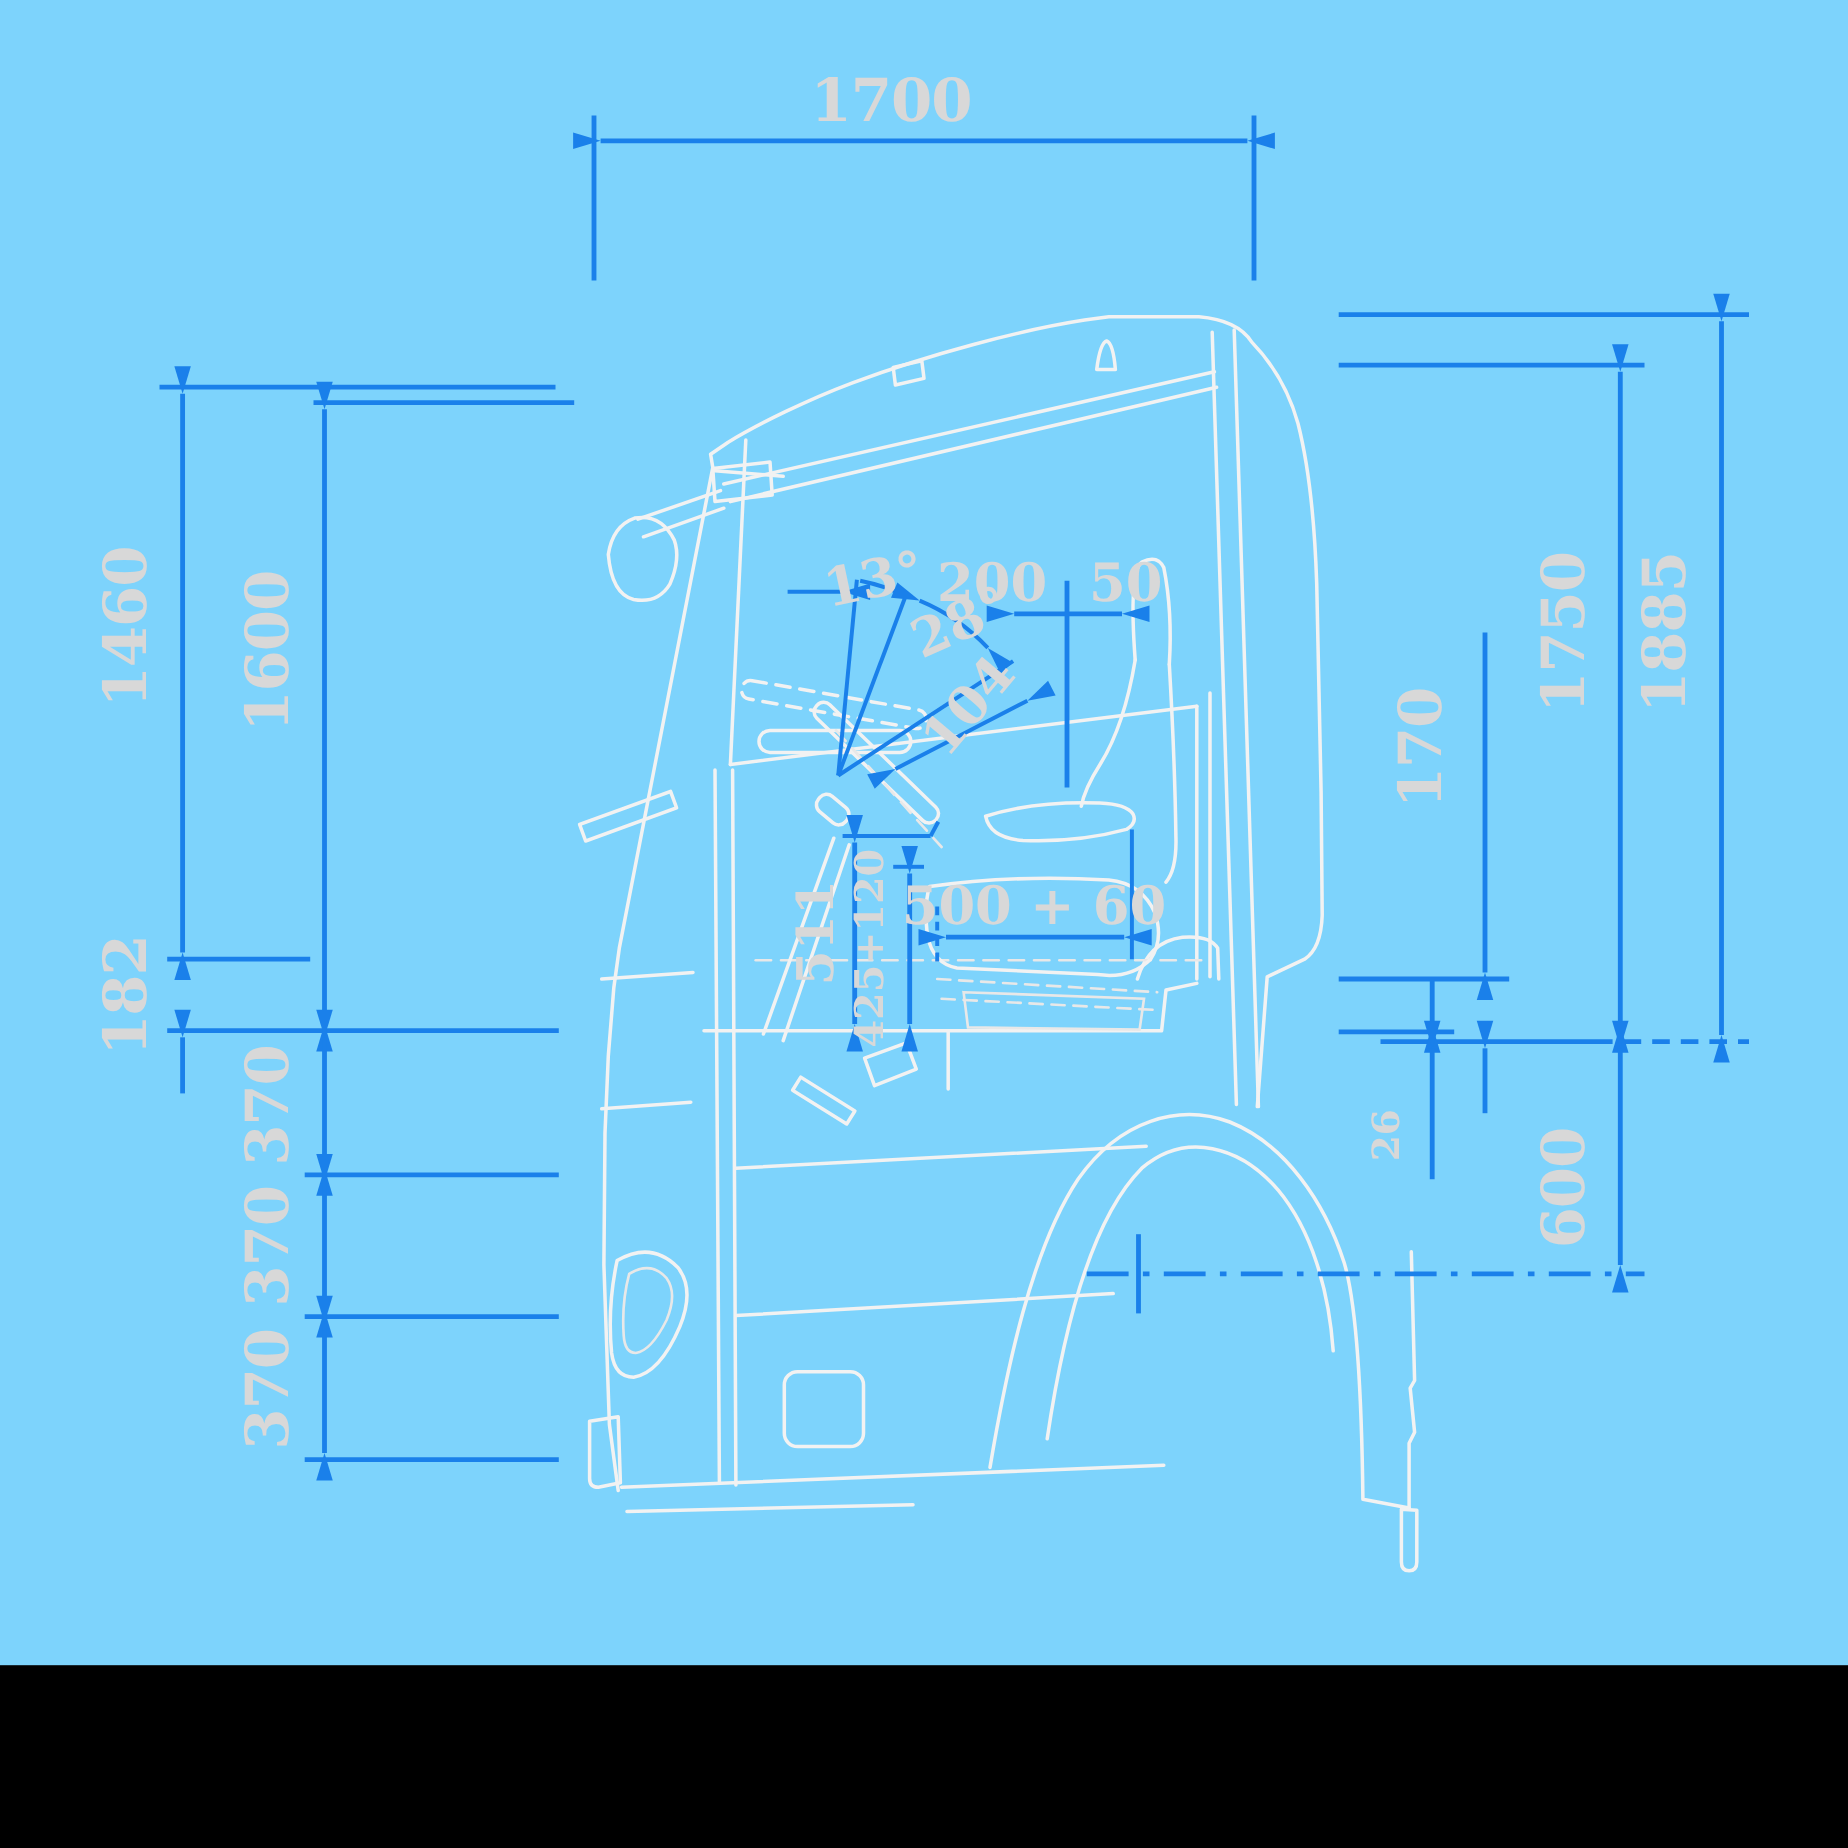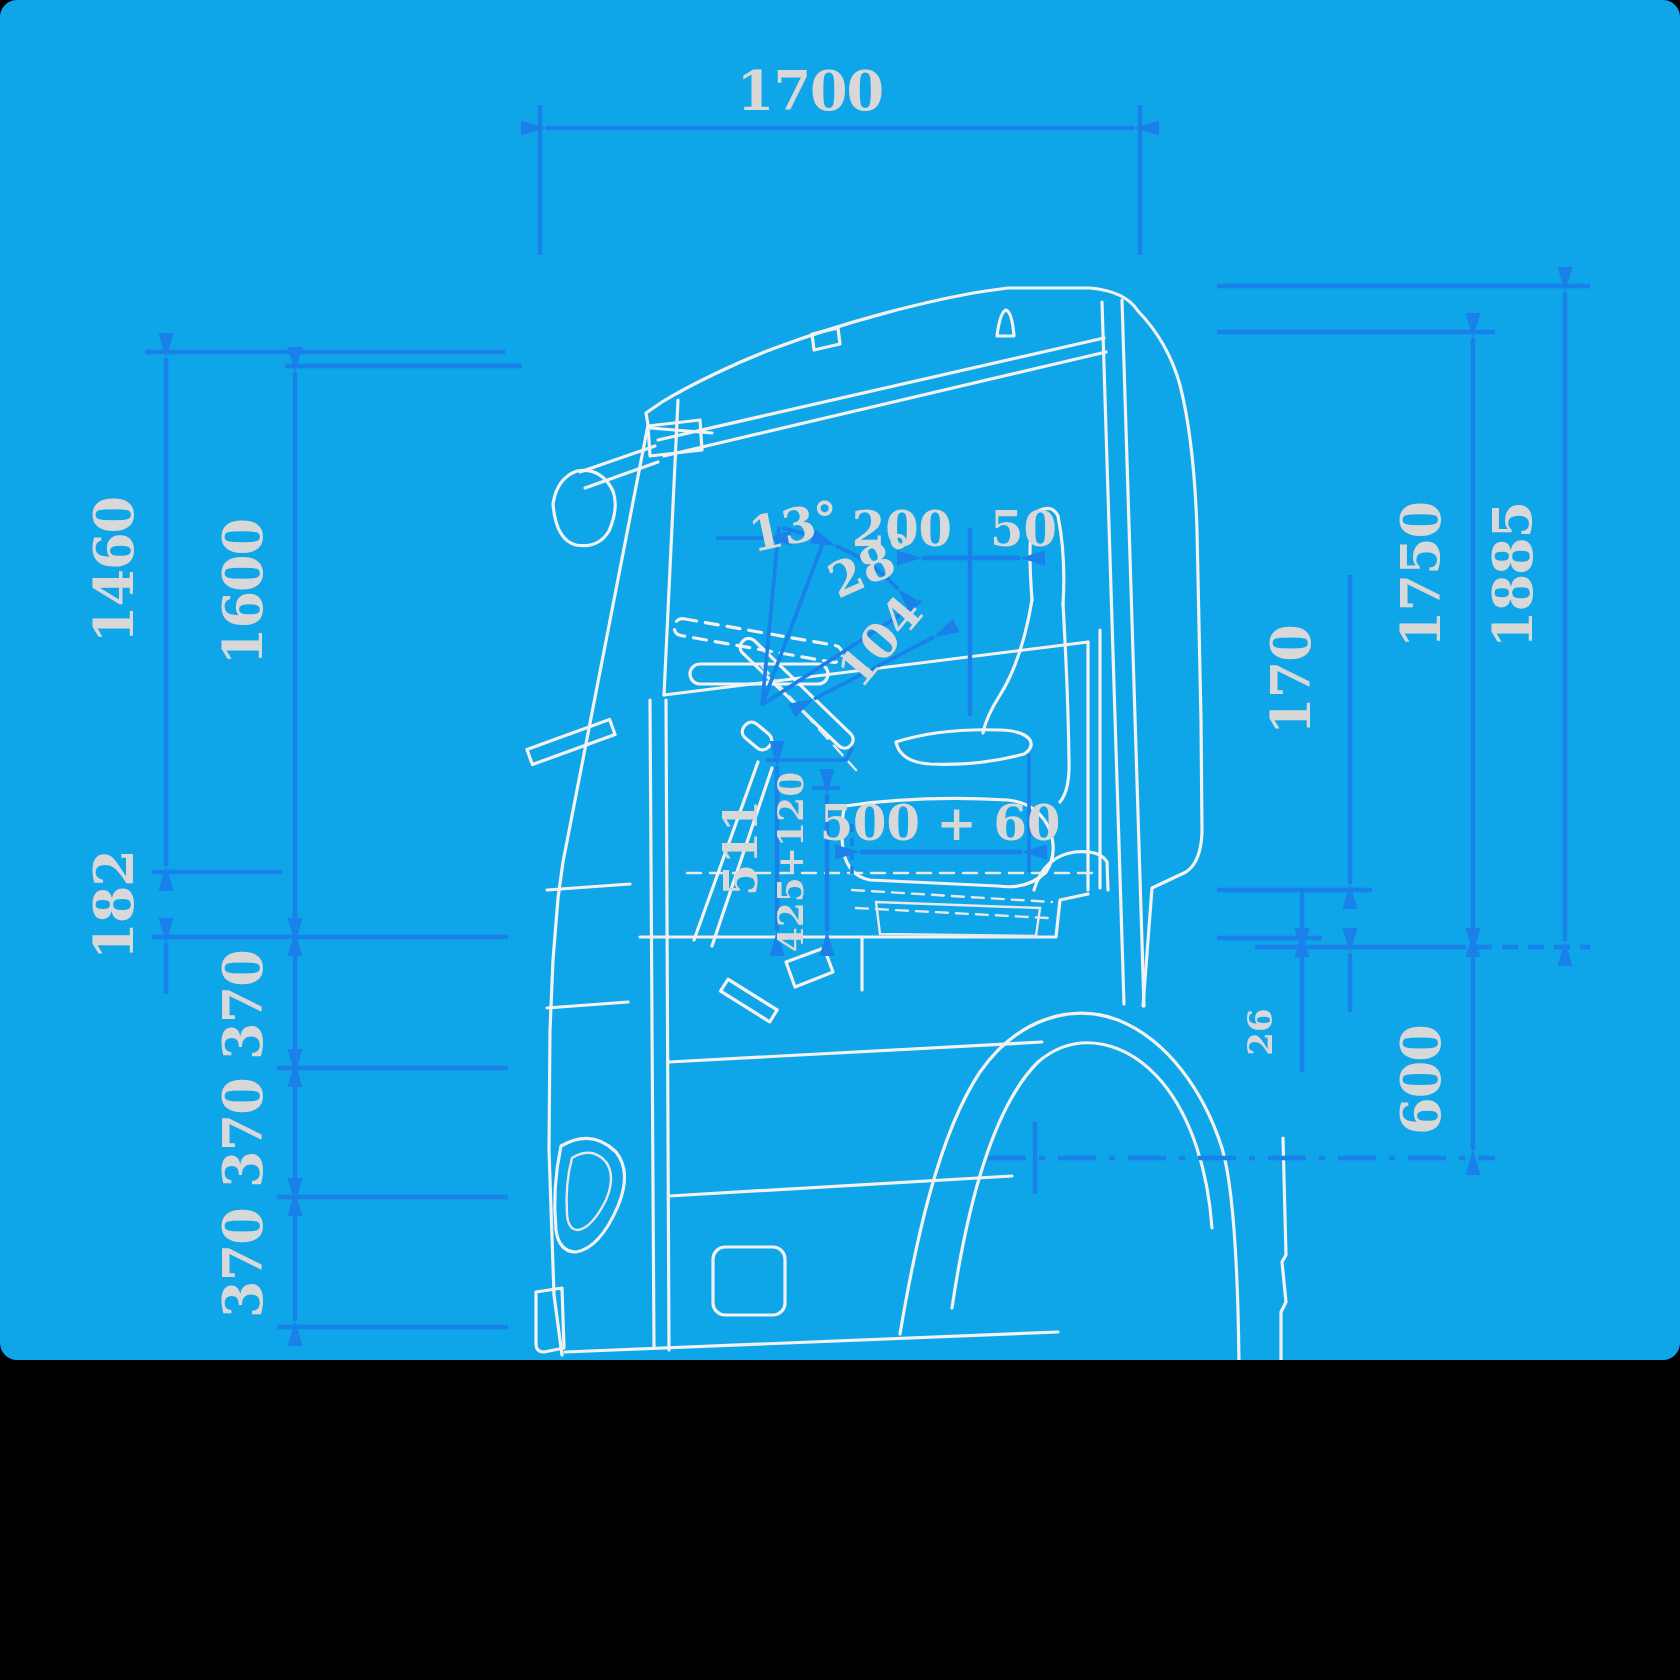--- a/index.html
+++ b/index.html
@@ -1,16 +1,16 @@
 <!DOCTYPE html>
 <html><head>
 <meta charset="utf-8">
 <style>
   html,body{margin:0;padding:0;background:#000;}
-  .stage{width:1680px;height:1360px;background:#0ea5e9;position:relative;overflow:hidden;border-radius:17px;}
+  .stage{width:1680px;height:1514px;background:#7dd3fc;position:relative;overflow:hidden;}
   svg{display:block;}
   .art{stroke:#f2f2f2;stroke-width:3.2;fill:none;stroke-linecap:round;stroke-linejoin:round;}
   .art-thin{stroke:#e8e8e8;stroke-width:2.4;fill:none;stroke-linecap:round;}
   .dim{stroke:#1a80ea;stroke-width:4.4;fill:none;stroke-linecap:butt;}
   .dimthin{stroke:#1a80ea;stroke-width:3.6;fill:none;}
   text{fill:#d8d8d8;font-family:"DejaVu Serif","Liberation Serif",serif;font-weight:bold;}
   .lbl{font-size:54px;letter-spacing:-1px;}
   .lbl-mid{font-size:48px;}
   .lbl-sm{font-size:34px;}
   .lbl-511{font-size:46px;}

